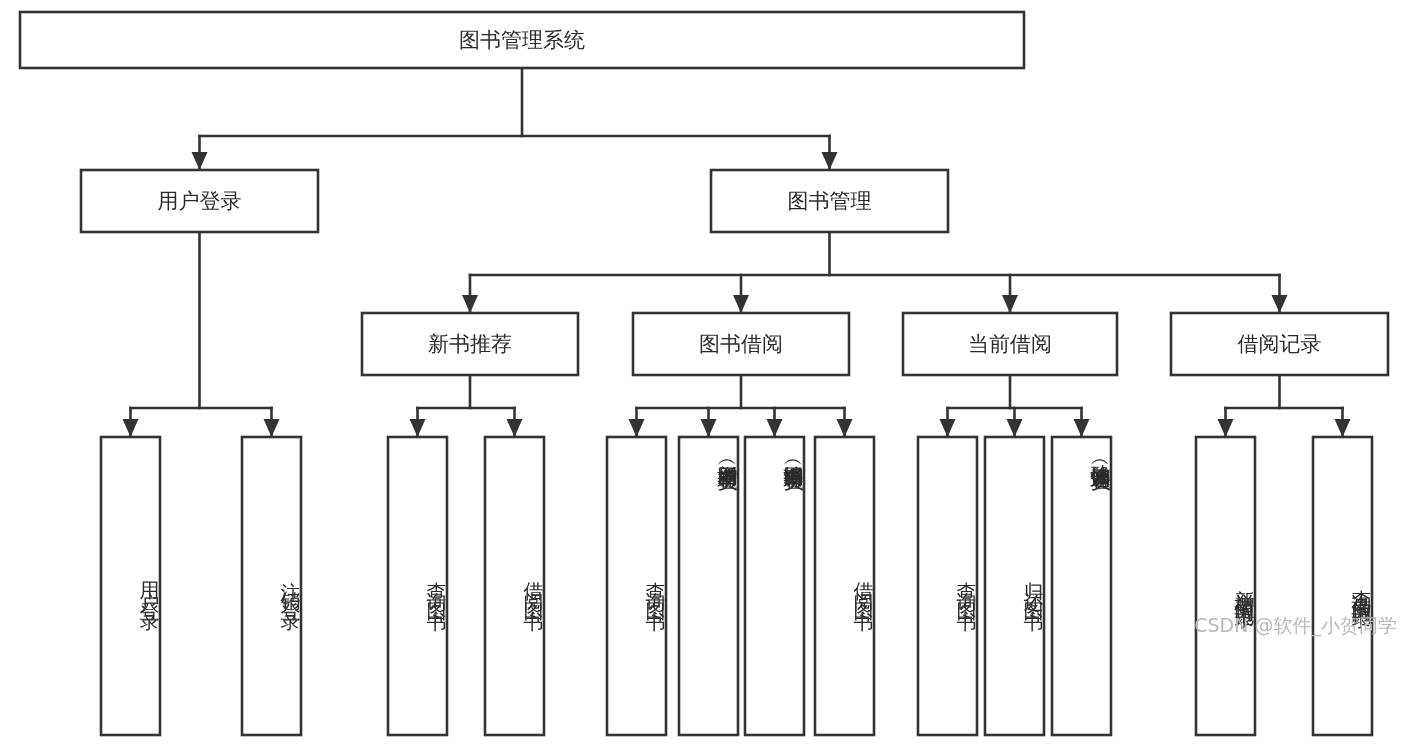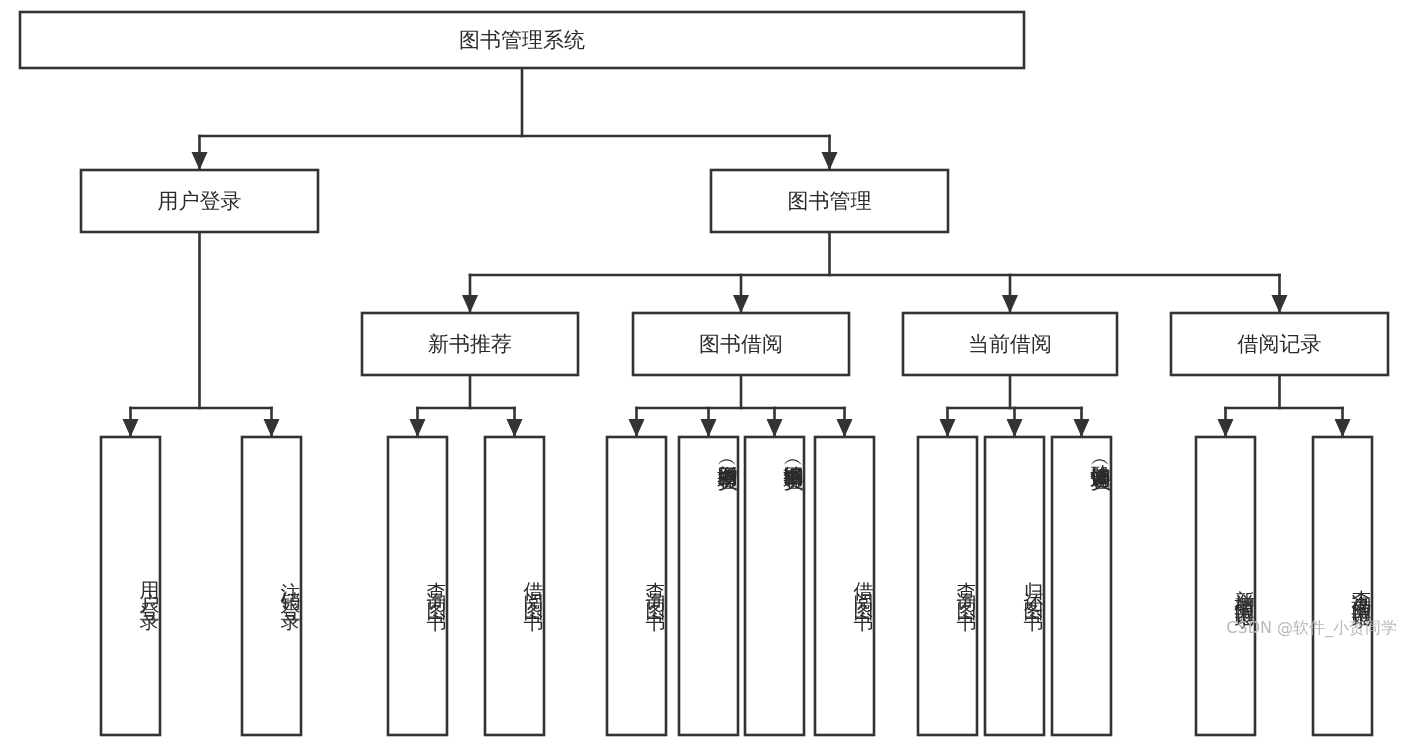--- a/index.html
+++ b/index.html
@@ -61,21 +61,21 @@
     align-items: flex-start;
     justify-content: center;
     white-space: nowrap;
     pointer-events: none;
   }
   .watermark {
     position: absolute;
     right: 8px;
     bottom: 4px;
     font-family: "DejaVu Sans", "Liberation Sans", sans-serif;
-    font-size: 16px;
+    font-size: 19px;
     color: #b9b9b9;
     white-space: nowrap;
   }
 </style>
 </head>
 <body>
 
 <div id="diagram-root">
 
   <svg class="diagram-svg" viewBox="0 0 1405 747">

